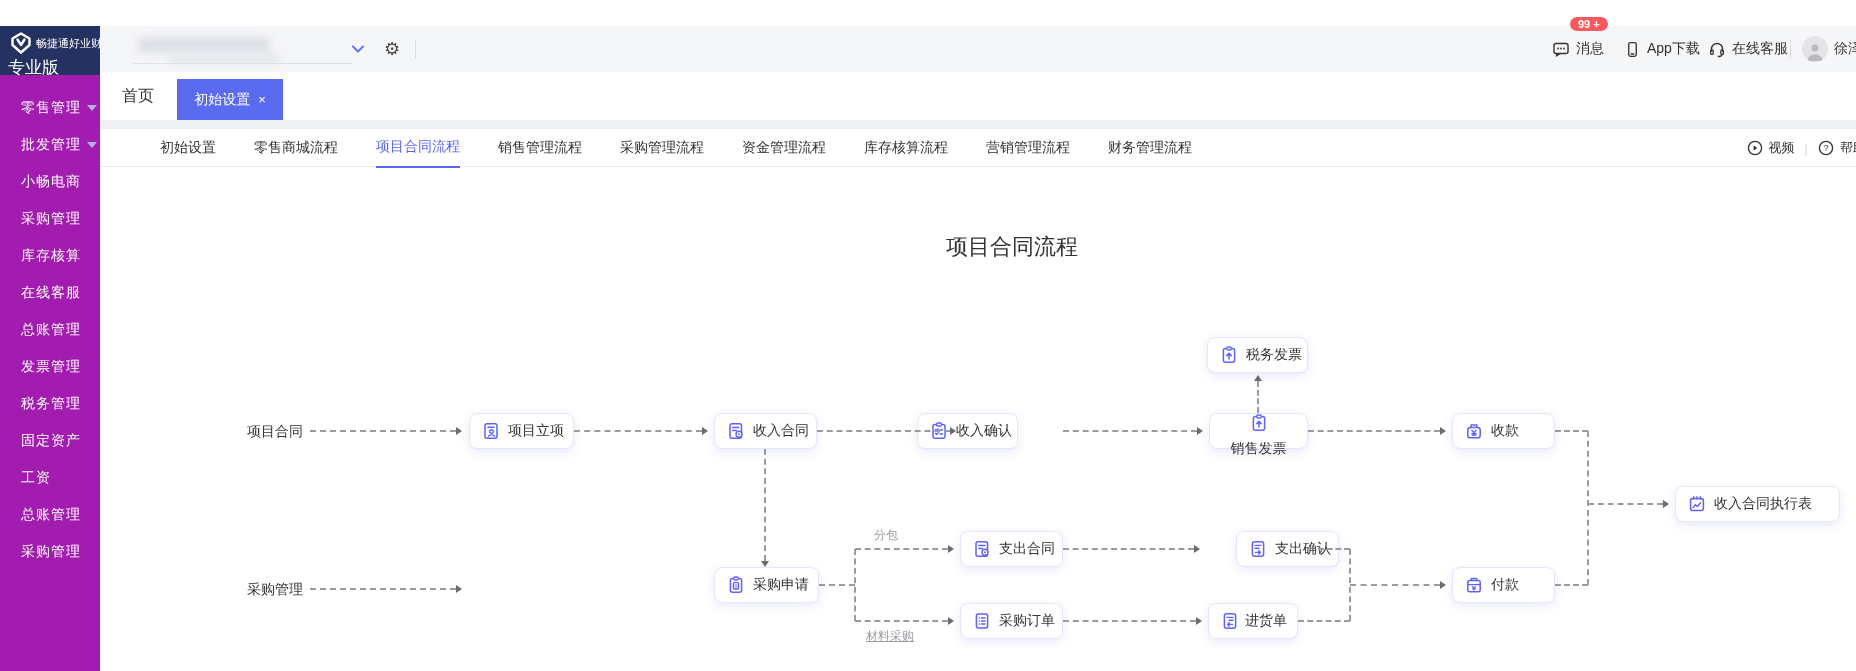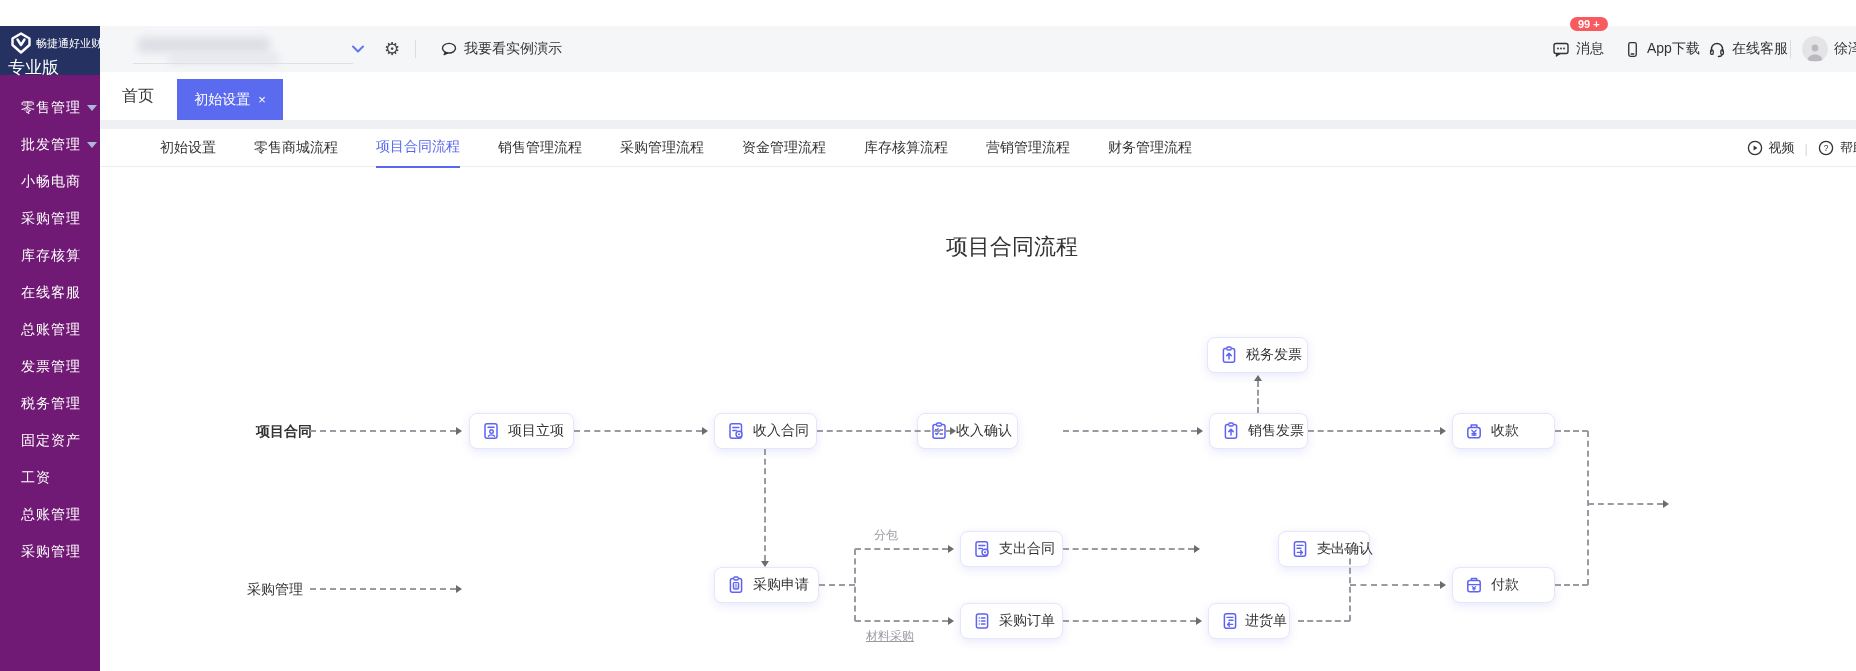--- a/index.html
+++ b/index.html
@@ -4,21 +4,21 @@
 <style>
   html,body{margin:0;padding:0;}
   body{
     width:1856px;height:671px;position:relative;overflow:hidden;
     font-family:"Liberation Sans","DejaVu Sans",sans-serif;
     background:#ffffff;color:#333;
   }
   
   .top-strip{position:absolute;left:0;top:0;width:1856px;height:26px;background:#fff;}
   
-  .sidebar{position:absolute;left:0;top:26px;width:100px;height:645px;background:#701a75;}
+  .sidebar{position:absolute;left:0;top:26px;width:100px;height:645px;background:#a21caf;}
   .logo-block{position:absolute;left:0;top:0;width:100px;height:49px;background:#253160;}
   .logo-row{display:flex;align-items:center;gap:4px;padding:6px 0 0 10px;}
   .logo-mark{width:22px;height:22px;flex:0 0 auto;}
   .brand-name{color:#fff;font-size:11px;white-space:nowrap;overflow:hidden;width:64px;}
   .edition{color:#fff;font-size:17px;padding:2px 0 0 8px;}
   .side-menu{position:absolute;left:0;top:63px;width:100px;}
   .side-item{height:37px;display:flex;align-items:center;padding-left:21px;color:#fff;
     font-size:14px;letter-spacing:1px;cursor:pointer;white-space:nowrap;}
   .caret{width:0;height:0;border-left:5px solid transparent;border-right:5px solid transparent;
     border-top:6px solid #aeb6dd;margin-left:6px;}
@@ -135,29 +135,20 @@
   <div class="sel-underline"></div>
 
   <span class="hd-ic" style="left:250px;">
     <svg width="16" height="16" viewBox="0 0 16 16" fill="none">
         <path d="M3 5.5 L8 10.5 L13 5.5" stroke="#6573f0" stroke-width="2" stroke-linecap="round" stroke-linejoin="round"></path>
       </svg>
   </span>
   <span class="hd-ic" style="left:284px;font-size:18px;color:#4a4a4a;">⚙</span>
   <div class="hd-divider" style="left:315px;"></div>
 
-  <div class="hd-group" style="left:340px;">
-    <span class="mini-ic">
-      <svg width="18" height="18" viewBox="0 0 18 18" fill="none">
-          <ellipse cx="9" cy="8.2" rx="6.5" ry="4.8" stroke="#333" stroke-width="1.4"></ellipse>
-          <path d="M5.5 12.2 L4.2 14.6 L8 12.8" stroke="#333" stroke-width="1.4" stroke-linejoin="round"></path>
-        </svg>
-    </span>
-    <span>我要看实例演示</span>
-  </div>
 
   <div class="hd-group" style="left:1452px;position:absolute;">
     <span class="mini-ic">
       <svg width="18" height="18" viewBox="0 0 18 18" fill="none">
           <rect x="2" y="3.5" width="14" height="10" rx="2" stroke="#333" stroke-width="1.4"></rect>
           <path d="M5.2 13.5 L4.4 16 L8 13.5" stroke="#333" stroke-width="1.4" stroke-linejoin="round"></path>
           <circle cx="6" cy="8.5" r=".9" fill="#333"></circle>
           <circle cx="9" cy="8.5" r=".9" fill="#333"></circle>
           <circle cx="12" cy="8.5" r=".9" fill="#333"></circle>
         </svg>
@@ -269,21 +260,21 @@
       <span class="node-icon">
         <svg width="18" height="18" viewBox="0 0 18 18" fill="none">
           <rect x="3" y="2.6" width="12" height="13.6" rx="2" stroke="currentColor" stroke-width="1.5"></rect>
           <rect x="6.6" y="1" width="4.8" height="3" rx="1" fill="#fff" stroke="currentColor" stroke-width="1.3"></rect>
           <path d="M5.6 7.6 l1 1 1.6-1.8 M10 8 h2.5" stroke="currentColor" stroke-width="1.4" stroke-linecap="round" stroke-linejoin="round"></path>
           <path d="M5.6 11.6 l1 1 1.6-1.8 M10 12 h2.5" stroke="currentColor" stroke-width="1.4" stroke-linecap="round" stroke-linejoin="round"></path>
         </svg>
       </span>
       <span>收入确认</span>
     </div>
-    <div class="fnode" style="left: 1209px; top: 413px; width: 99px;">
+    <div class="fnode" style="left: 1209px; top: 413px; width: 99px; flex-direction: column;">
       <span class="node-icon">
         <svg width="18" height="18" viewBox="0 0 18 18" fill="none">
           <rect x="3.4" y="2.6" width="11.2" height="13.6" rx="2" stroke="currentColor" stroke-width="1.5"></rect>
           <rect x="6.8" y="1" width="4.4" height="3" rx="1" fill="#fff" stroke="currentColor" stroke-width="1.3"></rect>
           <path d="M9 13 V7.6 M6.8 9.6 L9 7.4 l2.2 2.2" stroke="currentColor" stroke-width="1.5" stroke-linecap="round" stroke-linejoin="round"></path>
         </svg>
       </span>
       <span>销售发票</span>
     </div>
     <div class="fnode" style="left: 1207px; top: 337px; width: 101px;">
@@ -298,20 +289,30 @@
     </div>
     <div class="fnode" style="left: 1452px; top: 413px; width: 103px;">
       <span class="node-icon">
         <svg width="18" height="18" viewBox="0 0 18 18" fill="none">
           <path d="M6.2 5.4 V3 h5.6 v2.4" stroke="currentColor" stroke-width="1.5" stroke-linejoin="round"></path>
           <rect x="2.8" y="5.4" width="12.4" height="10.4" rx="2.6" stroke="currentColor" stroke-width="1.5"></rect>
           <path d="M6.8 8.2 l2.2 2.2 2.2-2.2 M9 10.4 v3.2 M7 11.4 h4 M7 13 h4" stroke="currentColor" stroke-width="1.3" stroke-linecap="round" stroke-linejoin="round"></path>
         </svg>
       </span>
       <span>收款</span>
+    </div>
+    <div class="fnode" style="left: 1675px; top: 486px; width: 165px;">
+      <span class="node-icon">
+        <svg width="18" height="18" viewBox="0 0 18 18" fill="none">
+          <rect x="2.6" y="3.6" width="12.8" height="12" rx="2" stroke="currentColor" stroke-width="1.5"></rect>
+          <path d="M5.6 1.6 v2.6 M9 1.6 v2.6 M12.4 1.6 v2.6" stroke="currentColor" stroke-width="1.4" stroke-linecap="round"></path>
+          <path d="M5 12.6 l2.4-2.8 1.8 1.6 3.4-3.6" stroke="currentColor" stroke-width="1.4" stroke-linecap="round" stroke-linejoin="round"></path>
+        </svg>
+      </span>
+      <span>收入合同执行表</span>
     </div>
     <div class="fnode" style="left: 714px; top: 567px; width: 105px;">
       <span class="node-icon">
         <svg width="18" height="18" viewBox="0 0 18 18" fill="none">
           <rect x="3.4" y="2.6" width="11.2" height="13.6" rx="2" stroke="currentColor" stroke-width="1.5"></rect>
           <rect x="6.8" y="1" width="4.4" height="3" rx="1" fill="#fff" stroke="currentColor" stroke-width="1.3"></rect>
           <rect x="6.4" y="6.6" width="5.2" height="6.4" rx="1" stroke="currentColor" stroke-width="1.3"></rect>
           <path d="M8 9 h2 M8 11 h2" stroke="currentColor" stroke-width="1.2" stroke-linecap="round"></path>
         </svg>
       </span>
@@ -321,21 +322,21 @@
       <span class="node-icon">
         <svg width="18" height="18" viewBox="0 0 18 18" fill="none">
           <rect x="3" y="1.8" width="11.5" height="14.4" rx="2" stroke="currentColor" stroke-width="1.5"></rect>
           <path d="M5.8 5.5 h6 M5.8 8.5 h3.5" stroke="currentColor" stroke-width="1.5" stroke-linecap="round"></path>
           <circle cx="12" cy="12.3" r="3" stroke="currentColor" stroke-width="1.4" fill="#fff"></circle>
           <circle cx="12" cy="12.3" r="1" fill="currentColor"></circle>
         </svg>
       </span>
       <span>支出合同</span>
     </div>
-    <div class="fnode" style="left: 1278px; top: 531px; width: 92px; padding-left: 12px;">
+    <div class="fnode" style="left: 1236px; top: 531px; width: 103px; padding-left: 12px;">
       <span class="node-icon">
         <svg width="18" height="18" viewBox="0 0 18 18" fill="none">
           <rect x="3.4" y="1.8" width="11.2" height="14.4" rx="2" stroke="currentColor" stroke-width="1.5"></rect>
           <path d="M6 5.4 h6 M6 8.2 h4" stroke="currentColor" stroke-width="1.4" stroke-linecap="round"></path>
           <path d="M6.4 12.4 h5 M9.6 10.6 l1.8 1.8 -1.8 1.8" stroke="currentColor" stroke-width="1.4" stroke-linecap="round" stroke-linejoin="round"></path>
         </svg>
       </span>
       <span>支出确认</span>
     </div>
     <div class="fnode" style="left: 960px; top: 603px; width: 103px;">
@@ -343,42 +344,42 @@
         <svg width="18" height="18" viewBox="0 0 18 18" fill="none">
           <rect x="3.4" y="2" width="11.2" height="14" rx="2" stroke="currentColor" stroke-width="1.5"></rect>
           <circle cx="6.3" cy="6" r=".8" fill="currentColor"></circle>
           <circle cx="6.3" cy="9" r=".8" fill="currentColor"></circle>
           <circle cx="6.3" cy="12" r=".8" fill="currentColor"></circle>
           <path d="M8.4 6 h3.6 M8.4 9 h3.6 M8.4 12 h3.6" stroke="currentColor" stroke-width="1.3" stroke-linecap="round"></path>
         </svg>
       </span>
       <span>采购订单</span>
     </div>
-    <div class="fnode" style="left: 1208px; top: 603px; width: 82px; gap: 6px;">
+    <div class="fnode" style="left: 1208px; top: 603px; width: 90px; gap: 6px;">
       <span class="node-icon">
         <svg width="18" height="18" viewBox="0 0 18 18" fill="none">
           <rect x="3.4" y="1.8" width="11.2" height="14.4" rx="2" stroke="currentColor" stroke-width="1.5"></rect>
           <path d="M6 5.4 h6 M8 8.2 h4" stroke="currentColor" stroke-width="1.4" stroke-linecap="round"></path>
           <path d="M11.6 12.4 h-5 M8.4 10.6 l-1.8 1.8 1.8 1.8" stroke="currentColor" stroke-width="1.4" stroke-linecap="round" stroke-linejoin="round"></path>
         </svg>
       </span>
       <span>进货单</span>
     </div>
     <div class="fnode" style="left: 1452px; top: 567px; width: 103px;">
       <span class="node-icon">
         <svg width="18" height="18" viewBox="0 0 18 18" fill="none">
           <path d="M6.4 4.6 V2.6 h5.2 v2" stroke="currentColor" stroke-width="1.5" stroke-linejoin="round"></path>
           <rect x="2.8" y="4.6" width="12.4" height="11.2" rx="2" stroke="currentColor" stroke-width="1.5"></rect>
           <path d="M2.8 8.6 h12.4" stroke="currentColor" stroke-width="1.3"></path>
           <path d="M7.4 10.6 l1.6 1.6 1.6-1.6 M9 12.2 v2 M7.6 12.8 h2.8" stroke="currentColor" stroke-width="1.2" stroke-linecap="round" stroke-linejoin="round"></path>
         </svg>
       </span>
       <span>付款</span>
     </div>
-    <span class="flow-label" style="left: 256px; top: 423px; font-weight: bold;">项目合同</span>
+    <span class="flow-label" style="left: 247px; top: 423px;">项目合同</span>
     <span class="flow-label" style="left: 247px; top: 581px;">采购管理</span>
     <span class="flow-label small" style="left: 874px; top: 527px;">分包</span>
     <span class="flow-label small" style="left: 866px; top: 628px; text-decoration: underline;">材料采购</span>
     <div class="edge-h" style="left: 310px; top: 430px; width: 146px;"></div>
     <div class="arr-r" style="left: 456px; top: 427px;"></div>
     <div class="edge-h" style="left: 574px; top: 430px; width: 128px;"></div>
     <div class="arr-r" style="left: 702px; top: 427px;"></div>
     <div class="edge-h" style="left: 817px; top: 430px; width: 133px;"></div>
     <div class="arr-r" style="left: 950px; top: 427px;"></div>
     <div class="edge-h" style="left: 1063px; top: 430px; width: 134px;"></div>

